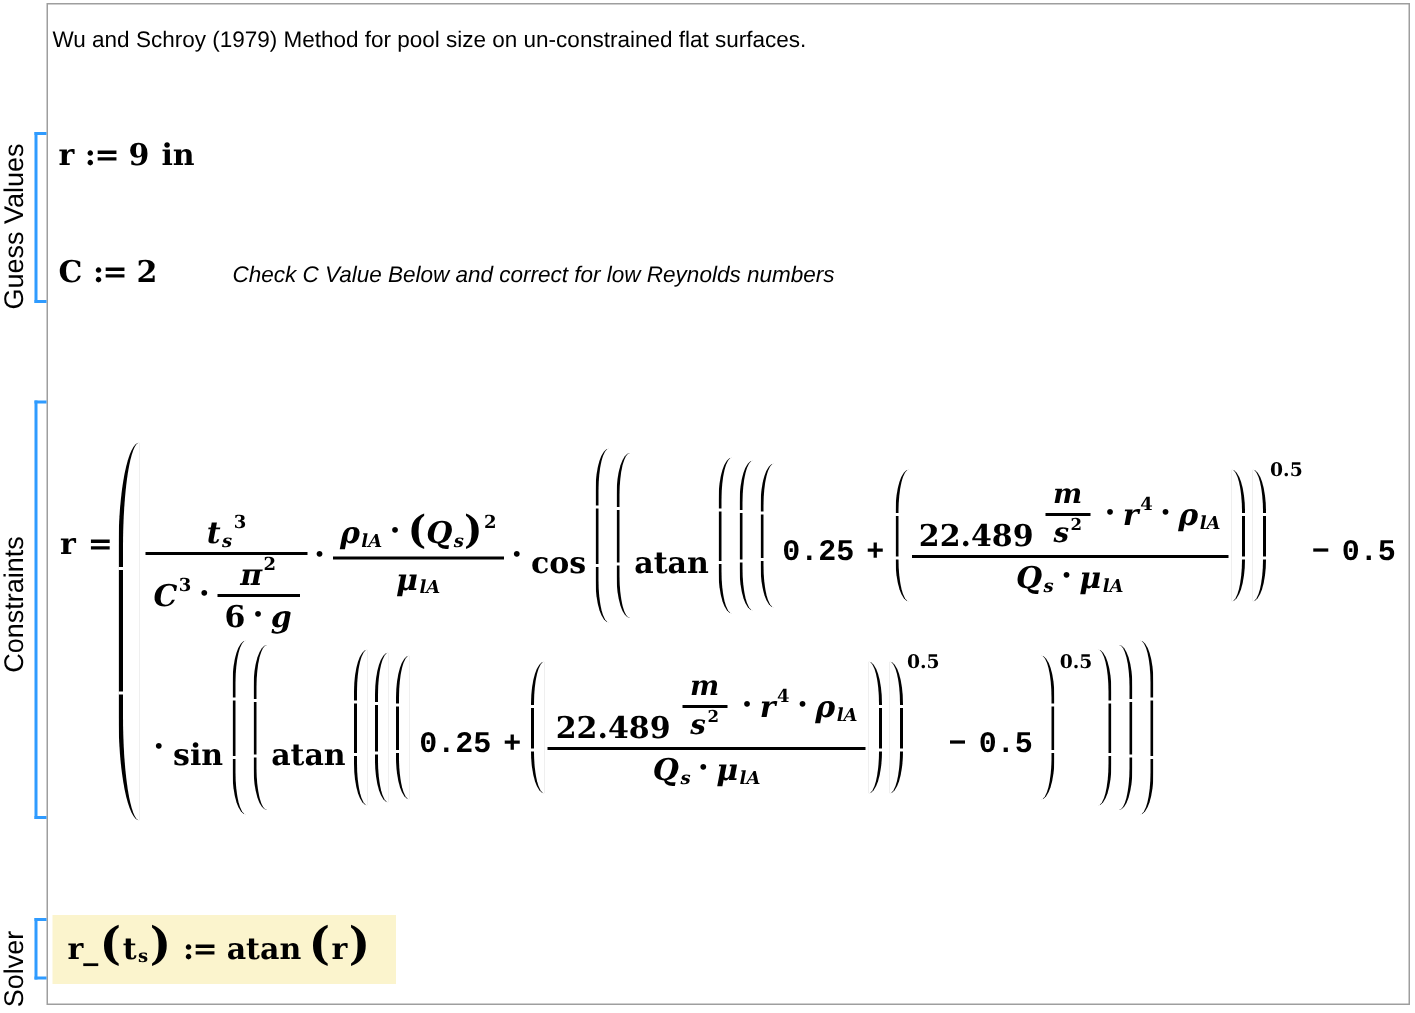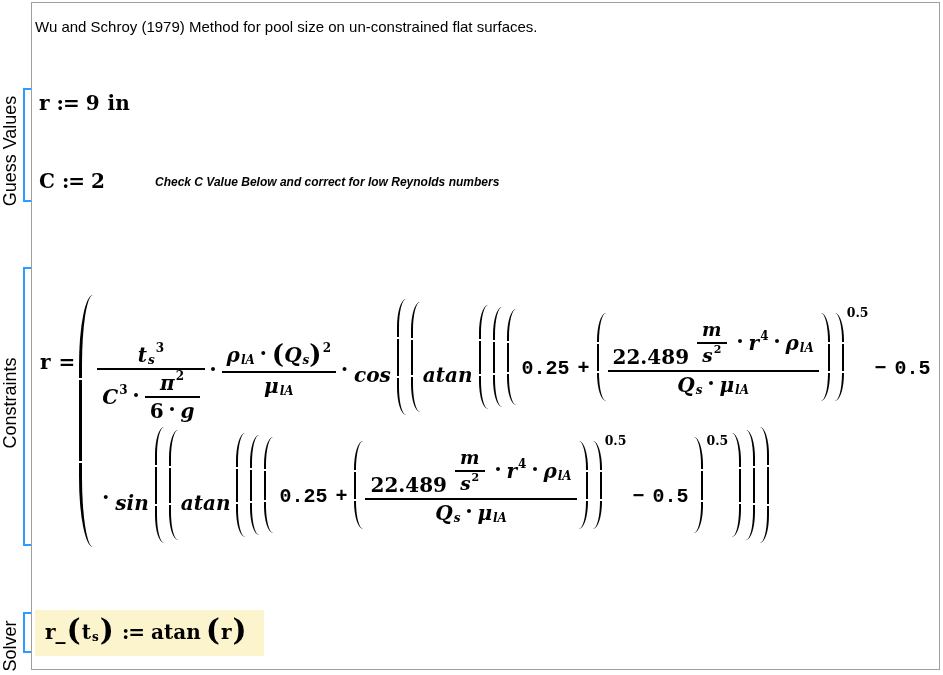--- a/index.html
+++ b/index.html
@@ -5,37 +5,37 @@
   html,body{margin:0;padding:0;background:#fff;}
   .page{position:relative;width:943px;height:675px;background:#fff;overflow:hidden;
         font-family:"Liberation Sans",sans-serif;color:#000;}
   .doc{position:absolute;left:31px;top:2px;width:909px;height:668px;
        border:1px solid #9e9e9e;background:#fff;box-sizing:border-box;}
   .title{position:absolute;left:35px;top:16px;font-size:15px;line-height:1.4;}
   .vlabel{position:absolute;font-size:18px;white-space:nowrap;
           transform:translate(-50%,-50%) rotate(-90deg);}
   .bracket{position:absolute;width:8px;box-sizing:border-box;
            border:2px solid #2f9bff;border-right:none;}
-  .note{position:absolute;left:155px;top:175px;font-style:italic;font-size:12px;font-weight:bold;}
+  .note{position:absolute;left:155px;top:175px;font-style:italic;font-size:15px;}
 
   
   .math{position:absolute;font-family:"DejaVu Serif",serif;font-weight:bold;
         line-height:1;display:flex;align-items:center;color:#000;}
   .def{font-size:20px;}
   .assign{letter-spacing:-1px;margin:0 7px;}
   .sp{font-size:0.6em;transform:translateY(-0.6em);margin-left:1px;}
   .sb{font-size:0.6em;transform:translateY(0.45em);margin-left:1px;}
   .it{font-style:italic;}
   .mr{display:inline-flex;align-items:center;}
   .frac{display:inline-flex;flex-direction:column;align-items:center;}
   .frac .num,.frac .den{padding:0 5px;display:inline-flex;align-items:center;}
   .fbar{align-self:stretch;height:0;border-top:2px solid #000;margin:3px 0;}
   .dot{font-size:0.55em;margin:0 5px;transform:translateY(-2px);}
   .op{margin:12px 4px;font-family:Liberation Mono, monospace;}
-  .fn{font-style:italic;margin:12px 3px 0 1px;}
+  .fn{margin:12px 3px 0 1px;}
   .gp{font-size:1.3em;font-weight:bold;transform:translateY(-1px);}
   .gp2{font-size:1.5em;font-weight:bold;transform:translateY(-2px);margin:0 1px;}
 
   
   .eq{left:40px;top:295px;font-size:20px;align-items:center;}
   .lhs{align-self:flex-start;margin-top:57px;display:inline-flex;align-items:center;}
   .lhs .rel{margin-left:8px;}
   .eqcol{display:inline-flex;flex-direction:column;align-items:flex-start;}
   .line2{margin-top:12px;}
   .ax{transform:translateY(12px);}

